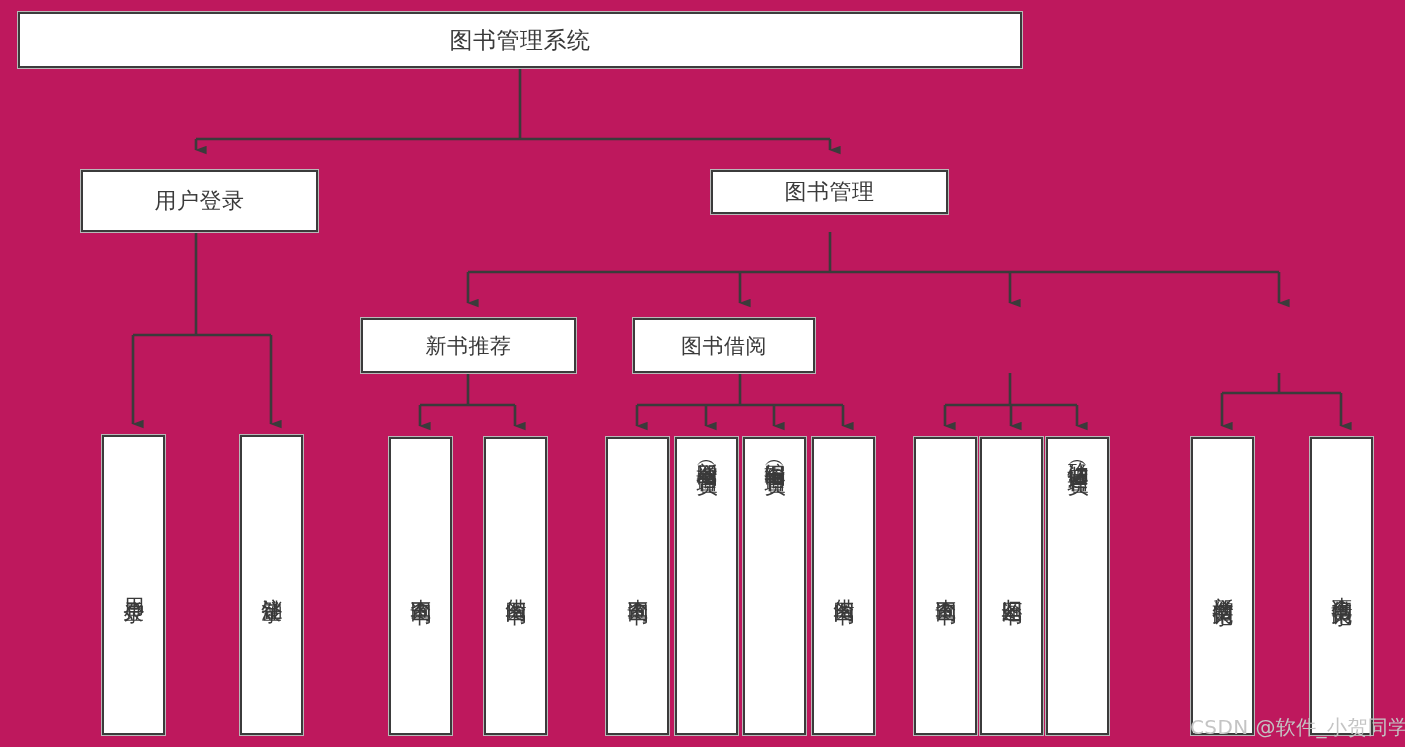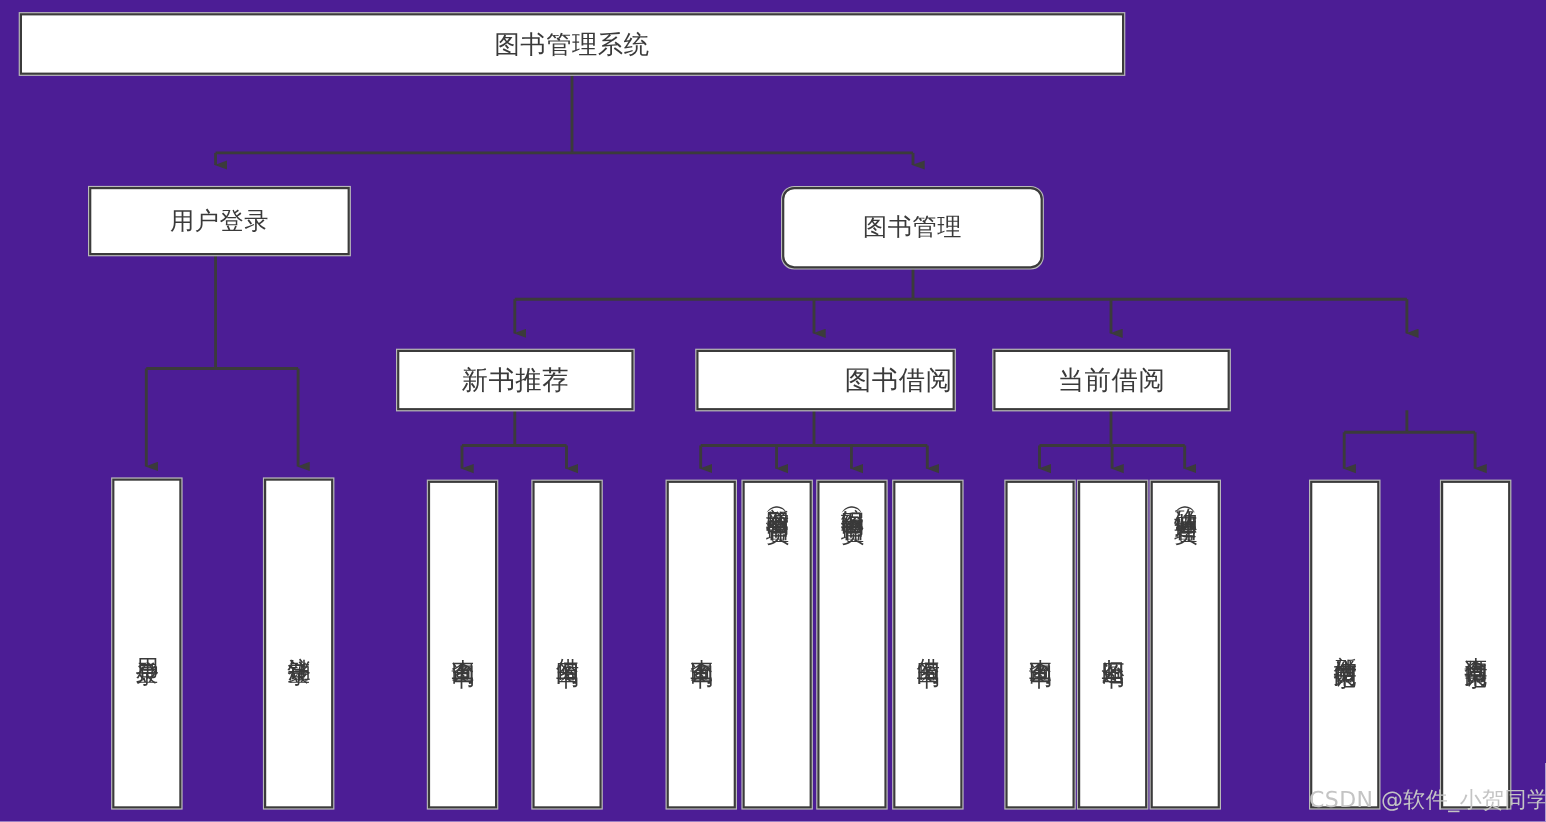--- a/index.html
+++ b/index.html
@@ -7,21 +7,21 @@
     padding: 0;
     background: #ffffff;
   }
   body {
     font-family: "DejaVu Sans", "Liberation Sans", sans-serif;
   }
   #canvas {
     position: relative;
     width: 1405px;
     height: 747px;
-    background: #4c1d95;
+    background: #be185d;
     overflow: hidden;
   }
   svg.connectors {
     position: absolute;
     left: 0;
     top: 0;
     width: 1405px;
     height: 747px;
     pointer-events: none;
   }
@@ -40,21 +40,21 @@
     letter-spacing: 0.5px;
     white-space: nowrap;
   }
   .node.root .label {
     font-size: 23px;
   }
   .node.level2 .label {
     font-size: 22px;
   }
   .node.level3 .label {
-    font-size: 24px;
+    font-size: 21px;
   }
   
   .node.leaf {
     align-items: flex-start;
     justify-content: center;
     padding-top: 6px;
   }
   .node.leaf.centered {
     align-items: center;
     padding-top: 0;
@@ -132,32 +132,29 @@
     </g>
   </svg>
 
   <div class="node root" style="left:18px; top:12px; width:1004px; height:56px;">
     <span class="label">图书管理系统</span>
   </div>
 
   <div class="node level2" style="left:81px; top:170px; width:237px; height:62px;">
     <span class="label">用户登录</span>
   </div>
-  <div class="node level2" style="left:711px; top:170px; width:237px; height:74px;border-radius:11px;">
+  <div class="node level2" style="left:711px; top:170px; width:237px; height:44px;">
     <span class="label">图书管理</span>
   </div>
 
   <div class="node level3" style="left:361px; top:318px; width:215px; height:55px;">
     <span class="label">新书推荐</span>
   </div>
-  <div class="node level3" style="left:633px; top:318px; width:235px; height:55px;justify-content:flex-end;">
+  <div class="node level3" style="left:633px; top:318px; width:182px; height:55px;">
     <span class="label">图书借阅</span>
-  </div>
-  <div class="node level3" style="left:903px; top:318px; width:215px; height:55px;">
-    <span class="label">当前借阅</span>
   </div>
 
   <div class="node leaf centered" style="left:102px; top:435px; width:63px; height:300px;">
     <span class="label">用户登录</span>
   </div>
   <div class="node leaf centered" style="left:240px; top:435px; width:63px; height:300px;">
     <span class="label">注销登录</span>
   </div>
 
   <div class="node leaf centered" style="left:389px; top:437px; width:63px; height:298px;">

